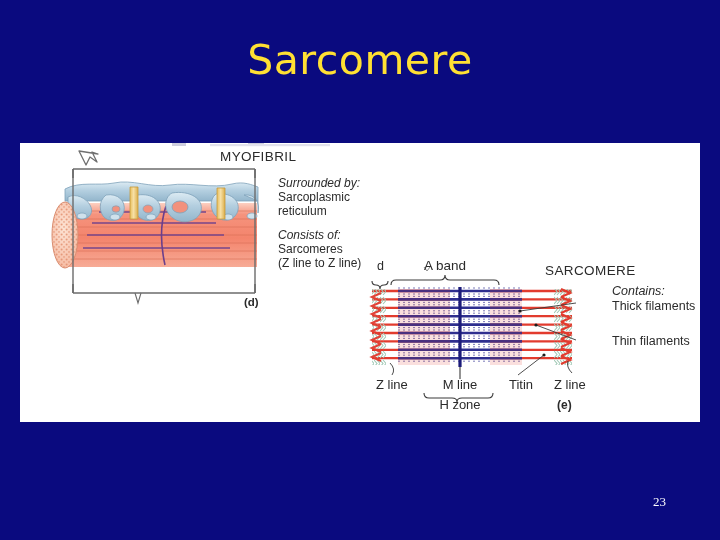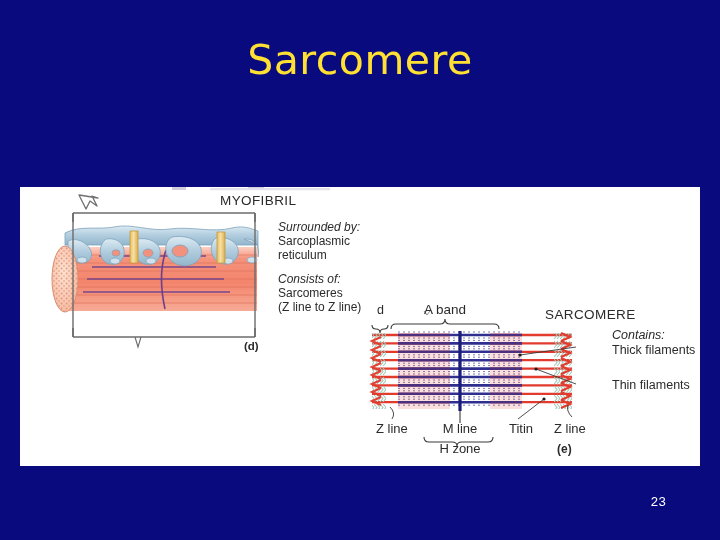--- a/index.html
+++ b/index.html
@@ -30,33 +30,32 @@
     font-family: "DejaVu Sans", sans-serif;
   }
 
   
   .page-number {
     position: absolute;
     right: 54px;
     bottom: 30px;
     color: #ffffff;
     font-size: 13px;
-    font-family: Liberation Mono, monospace;
+    font-family: Liberation Serif, serif;
   }
 
   
   .figure-panel {
     position: absolute;
     left: 20px;
     top: 143px;
     width: 680px;
     height: 279px;
     background: #ffffff;
     overflow: hidden;
-    margin-top: 44px;
   }
 
   .fig-svg {
     position: absolute;
     left: 0;
     top: 0;
     display: block;
   }
 
   

